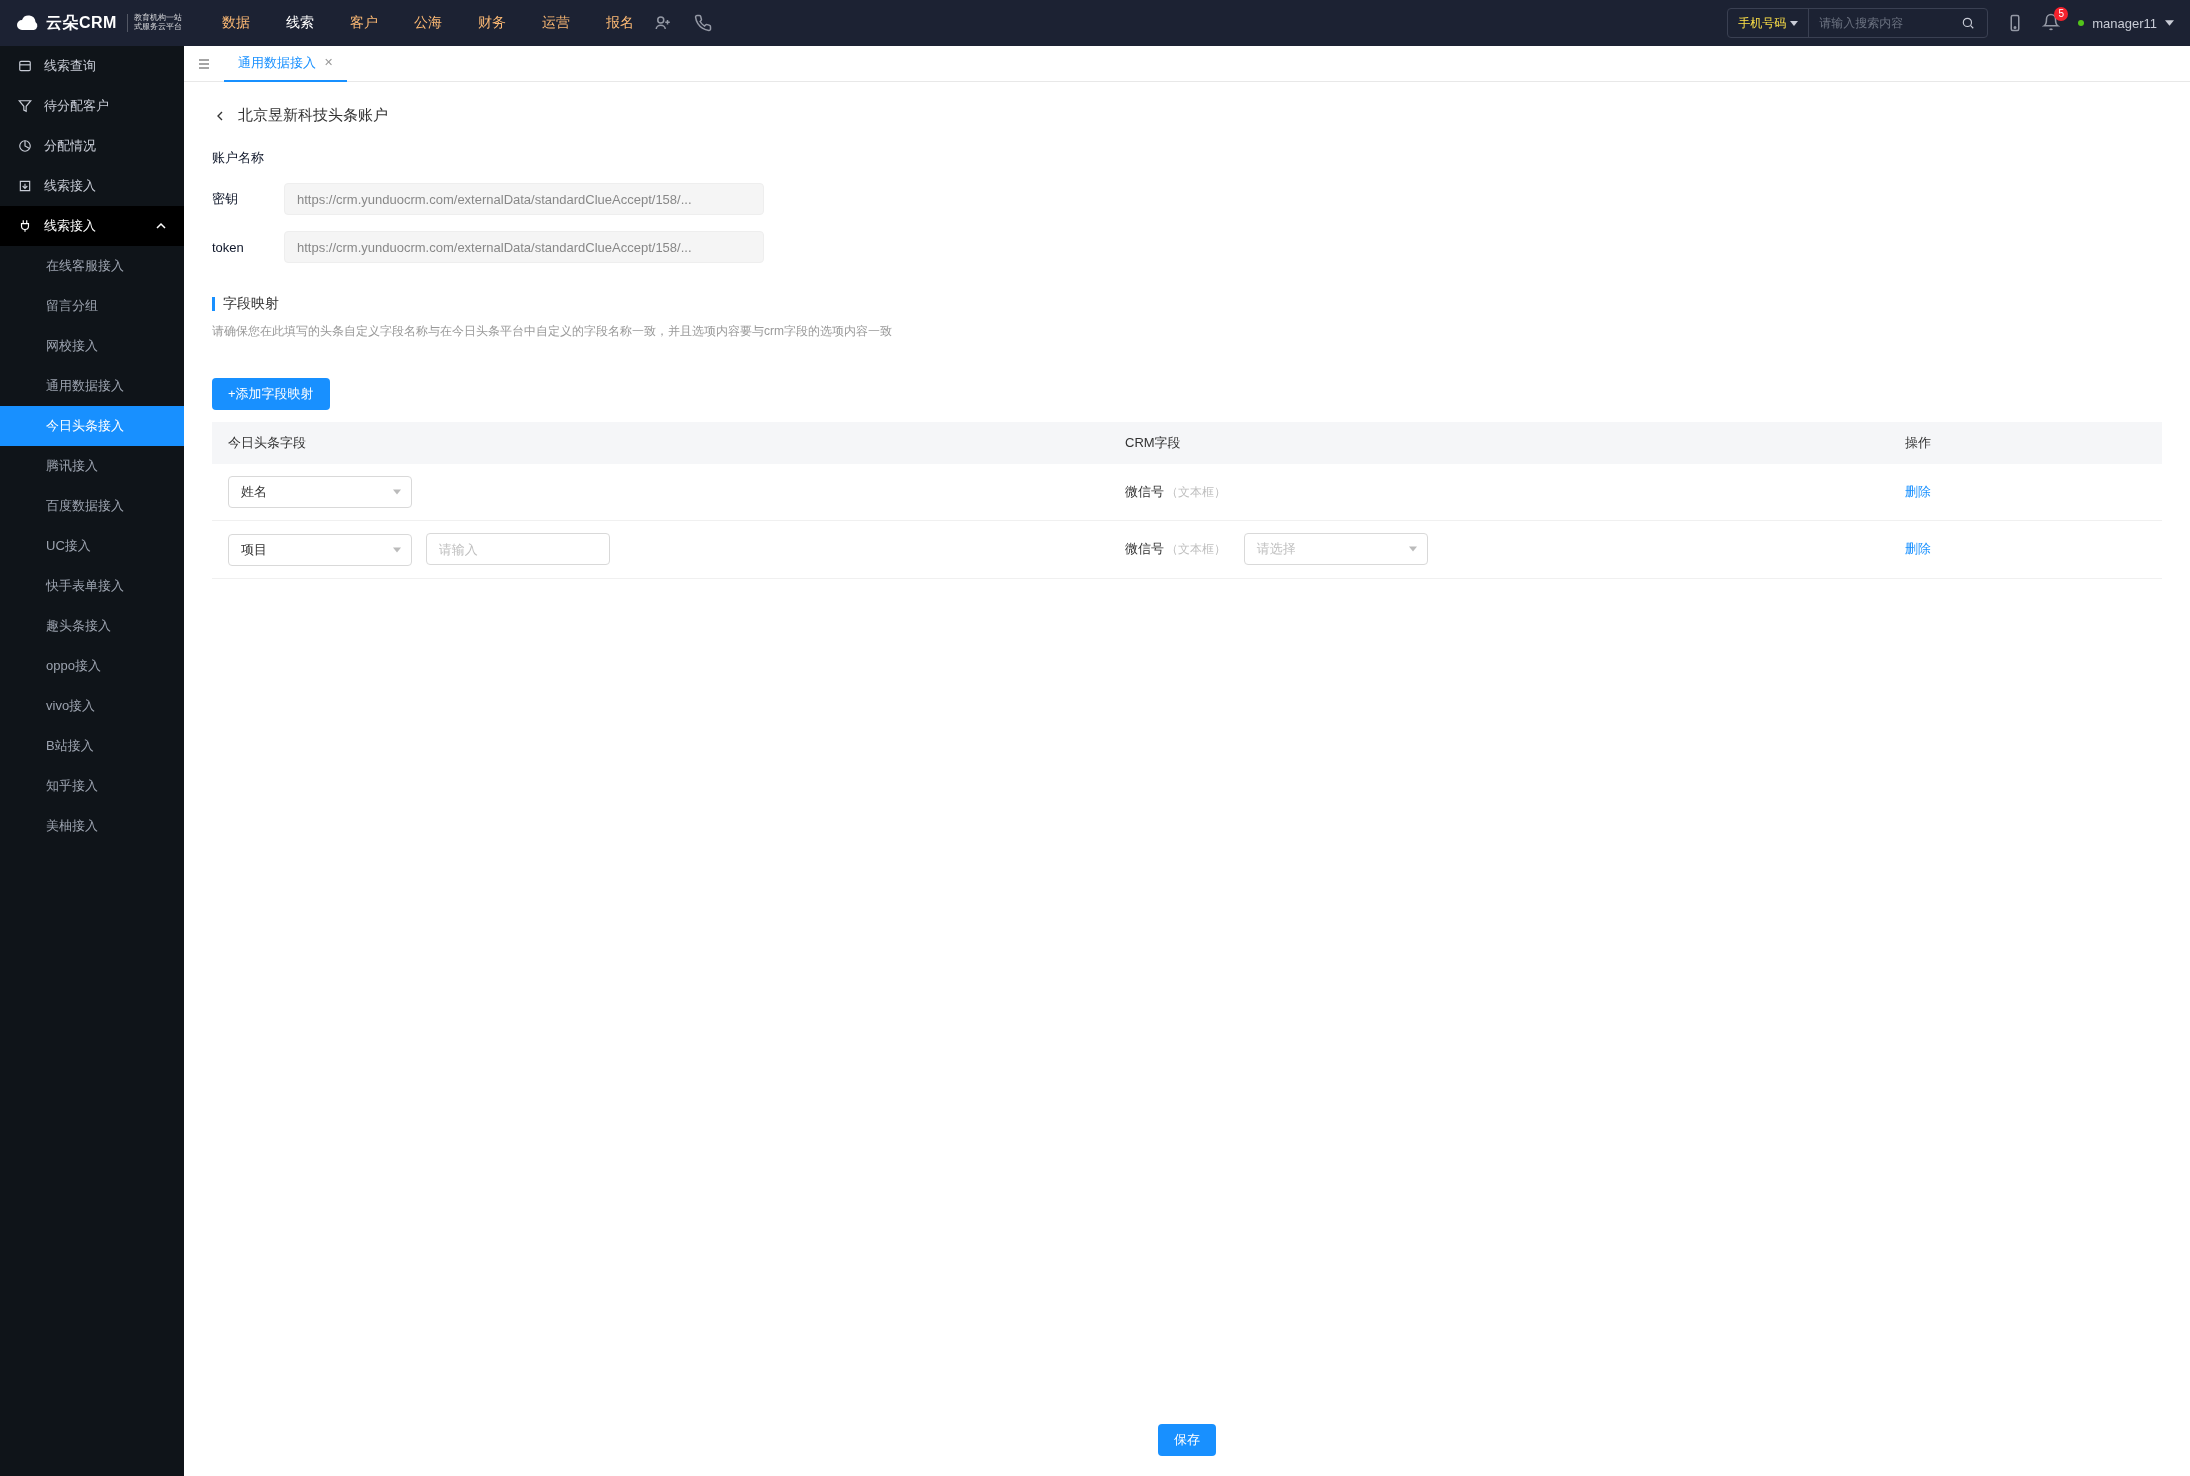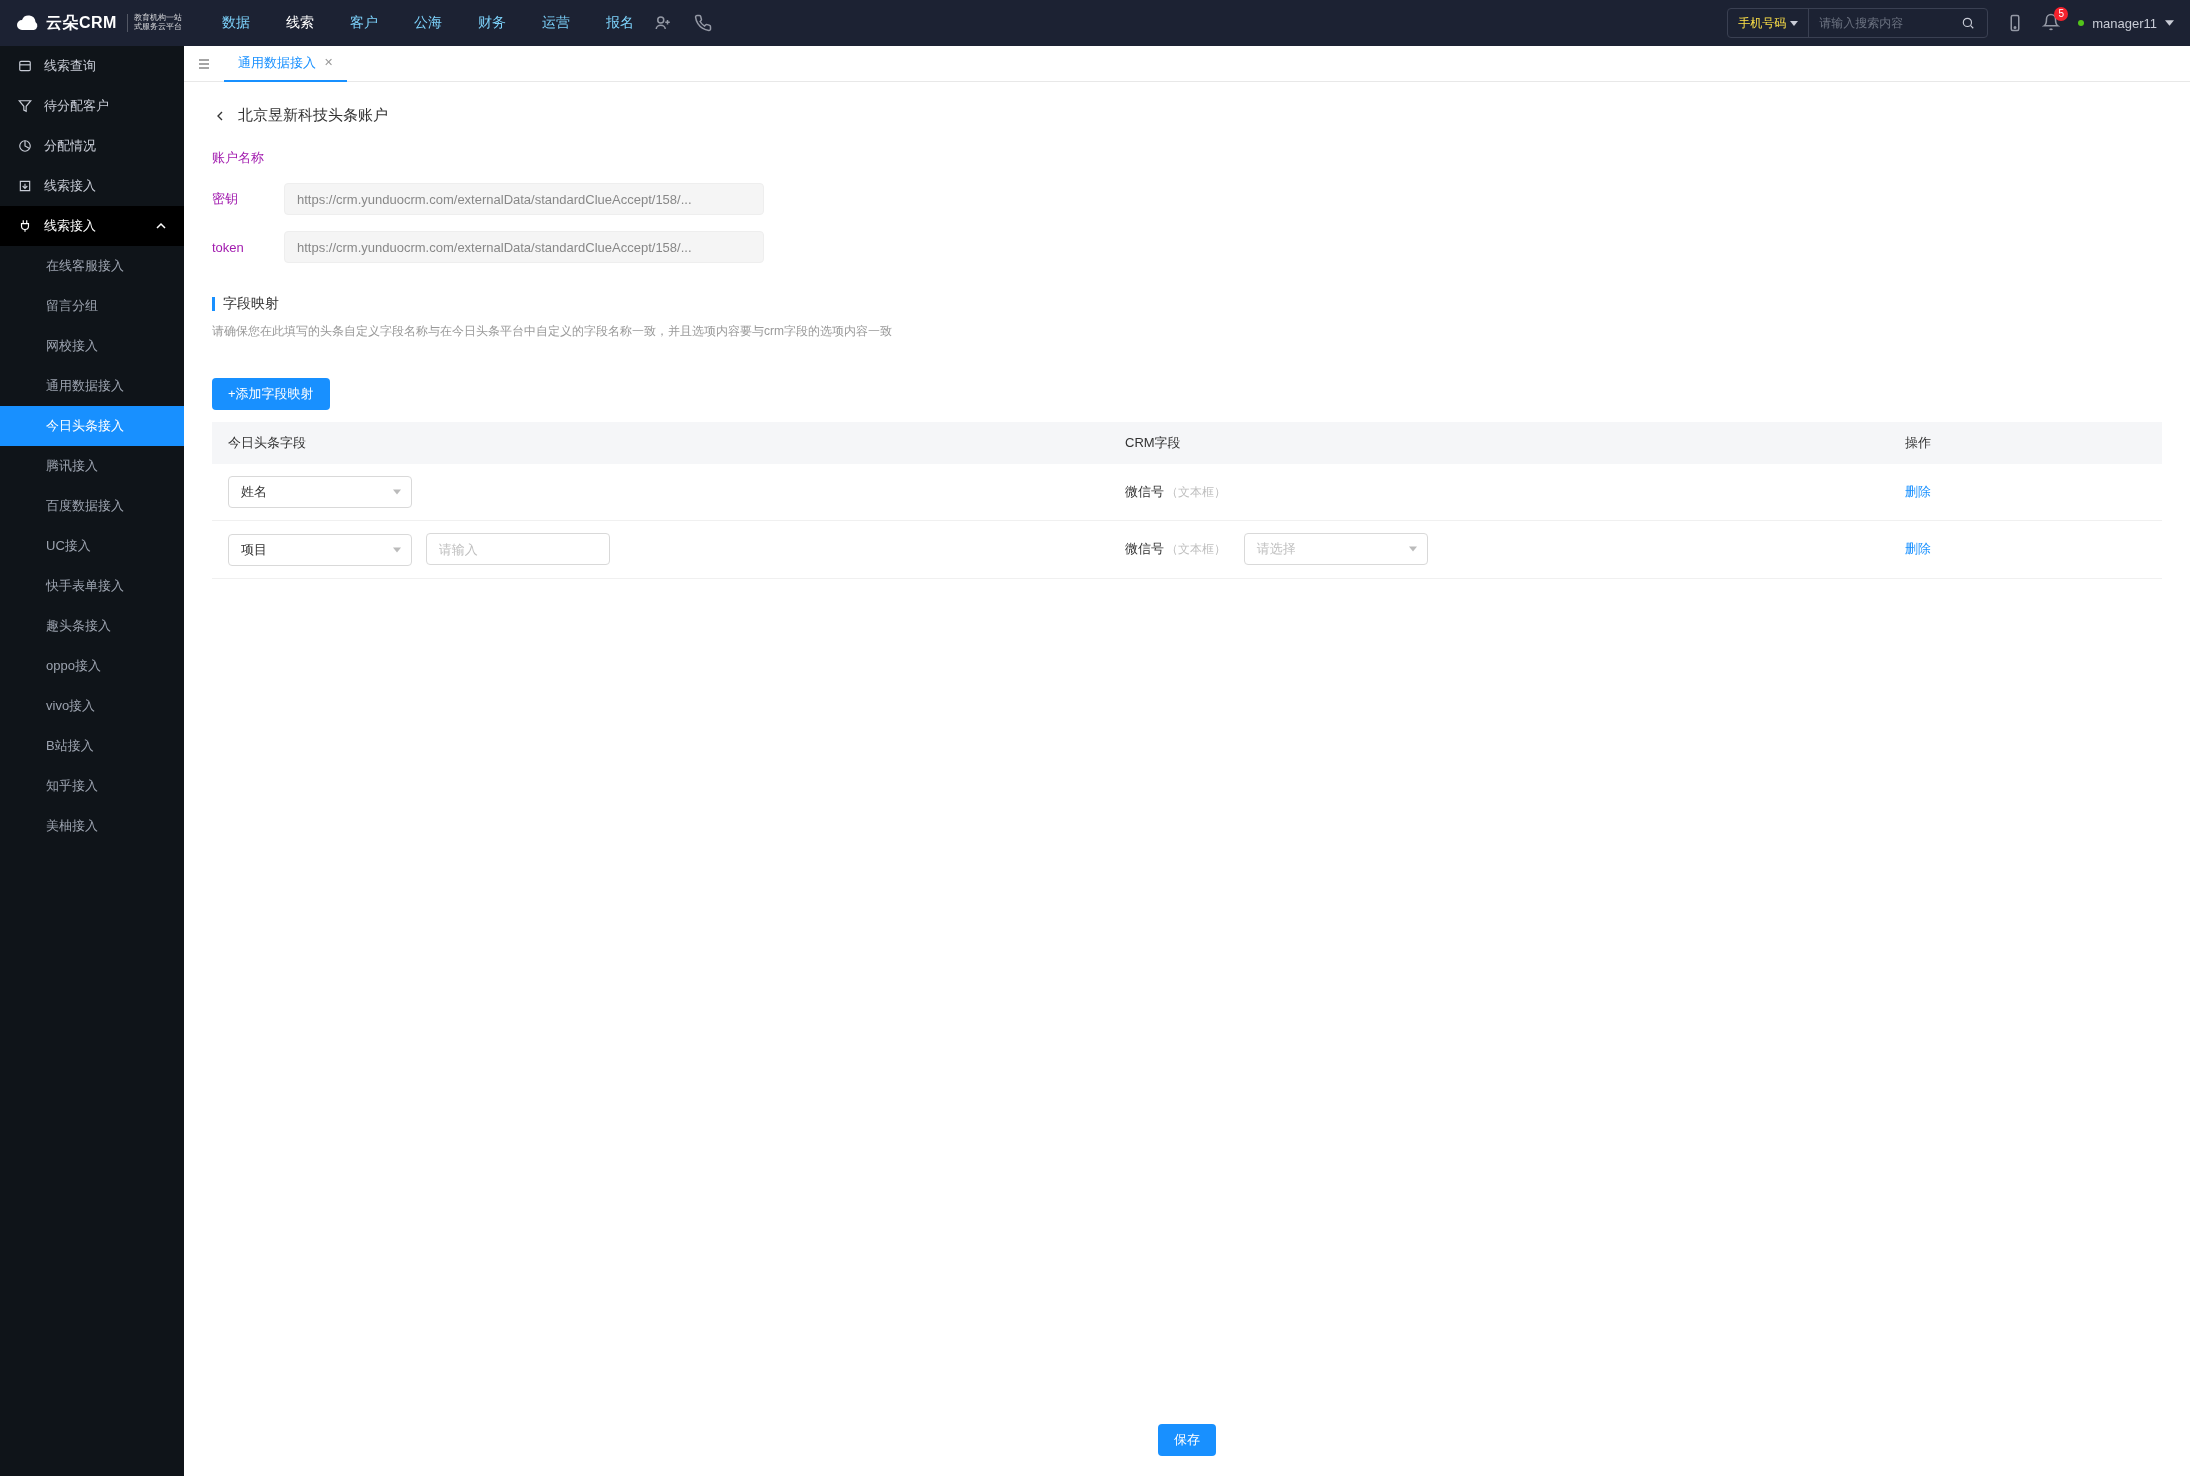--- a/index.html
+++ b/index.html
@@ -5,21 +5,21 @@
 * { margin: 0; padding: 0; box-sizing: border-box; }
 body { font-family: -apple-system, BlinkMacSystemFont, "Segoe UI", "PingFang SC", "Microsoft YaHei", sans-serif; background: #fff; color: #333; font-size: 14px; }
 
 
 .header { height: 46px; background: #1c2233; display: flex; align-items: center; padding: 0 16px; color: #fff; }
 .logo { display: flex; align-items: center; gap: 6px; margin-right: 40px; }
 .logo-icon { width: 24px; height: 24px; }
 .logo-text { font-size: 16px; font-weight: 600; letter-spacing: 0.5px; }
 .logo-sub { font-size: 8px; line-height: 1.1; opacity: 0.8; border-left: 1px solid rgba(255,255,255,0.3); padding-left: 6px; margin-left: 4px; }
 .nav { display: flex; gap: 36px; }
-.nav-item { color: #7dd3fc; cursor: pointer; font-size: 14px; }
+.nav-item { color: #fdba74; cursor: pointer; font-size: 14px; }
 .nav-item.active { color: #fff; font-weight: 500; }
 .header-right { margin-left: auto; display: flex; align-items: center; gap: 18px; }
 .header-icons { display: flex; gap: 22px; margin-left: 20px; }
 .header-icon { width: 18px; height: 18px; opacity: 0.7; cursor: pointer; }
 .search-combo { display: flex; align-items: center; border: 1px solid #3a4052; border-radius: 4px; height: 30px; overflow: hidden; }
 .search-type { padding: 0 10px; color: #fde047; font-size: 12px; display: flex; align-items: center; gap: 4px; border-right: 1px solid #3a4052; height: 100%; cursor: pointer; }
 .search-input { background: transparent; border: none; outline: none; color: #fff; padding: 0 10px; width: 140px; font-size: 12px; }
 .search-input::placeholder { color: #6b7280; }
 .search-btn { padding: 0 12px; cursor: pointer; display: flex; align-items: center; height: 100%; }
 .notif-wrap { position: relative; }
@@ -43,21 +43,21 @@
 .tab { height: 36px; display: flex; align-items: center; padding: 0 14px; font-size: 13px; cursor: pointer; gap: 8px; }
 .tab.active { color: #1890ff; border-bottom: 2px solid #1890ff; }
 .tab-close { font-size: 11px; color: #999; cursor: pointer; }
 
 .content { padding: 24px 28px; }
 .crumb { display: flex; align-items: center; gap: 10px; margin-bottom: 24px; }
 .crumb-back { width: 16px; height: 16px; cursor: pointer; }
 .crumb-title { font-size: 15px; font-weight: 500; }
 
 .form-row { display: flex; align-items: center; margin-bottom: 16px; }
-.form-label { width: 72px; text-align: left; font-size: 13px; color: #a21caf; }
+.form-label { width: 72px; text-align: left; font-size: 13px; color: #0f172a; }
 .form-input { flex: 0 0 480px; height: 32px; border: 1px solid #d9d9d9; border-radius: 4px; padding: 0 12px; font-size: 13px; outline: none; }
 .form-input::placeholder { color: #bfbfbf; }
 .form-input.ro { background: #f5f5f5; color: #888; border-color: #eee; }
 
 .section { margin-top: 32px; }
 .section-title { display: flex; align-items: center; gap: 8px; font-size: 14px; font-weight: 500; margin-bottom: 10px; }
 .section-bar { width: 3px; height: 14px; background: #1890ff; }
 .section-desc { font-size: 12px; color: #999; }
 
 .btn { height: 32px; padding: 0 16px; border-radius: 4px; border: none; cursor: pointer; font-size: 13px; display: inline-flex; align-items: center; justify-content: center; margin-top: 38px; }

